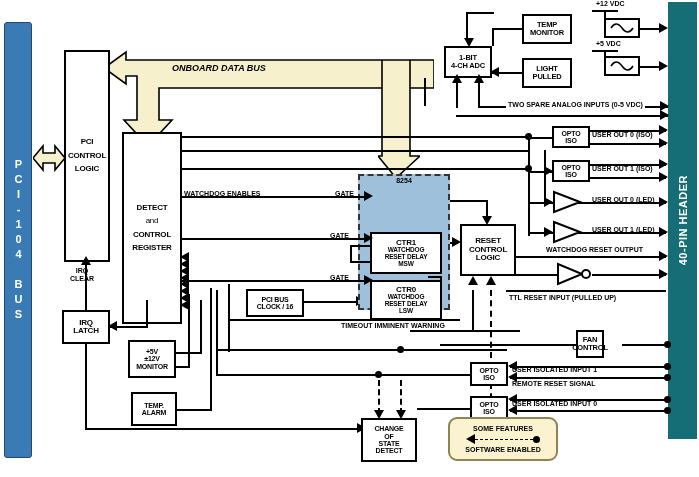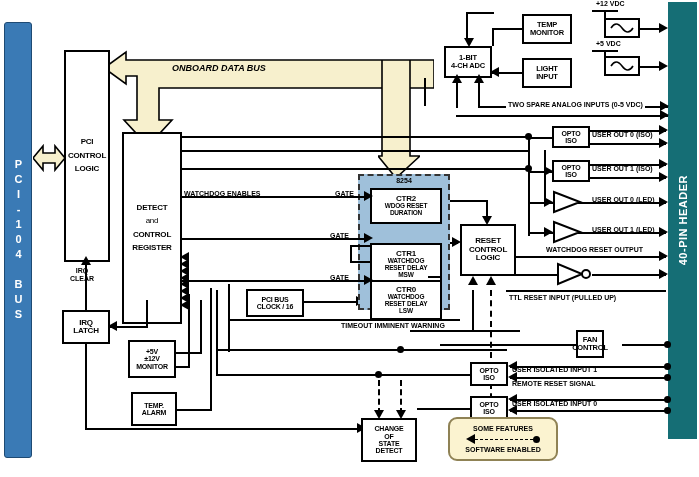--- a/index.html
+++ b/index.html
@@ -264,26 +264,21 @@
   <div class="ar ar-d" style="left:396px; top:410px;"></div>
   <div class="dot" style="left:375px; top:371px;"></div>
   <div class="dot" style="left:397px; top:346px;"></div>
   <div class="hline" style="left:217px; top:374px; width:290px;"></div>
   <div class="hline" style="left:217px; top:349px; width:290px;"></div>
   <div class="vline" style="left:216px; top:290px; height:86px;"></div>
   <div class="vline" style="left:228px; top:284px; height:68px;"></div>
 
   <div id="ctr-8254">
     <div class="title">8254</div>
-    <div class="box" style="left:10px; top:12px; width:72px; height:36px; font-size:6.5px; border-width:2px;">
-      <span style="font-size:8px;">CTR2</span>
-      <span>WDOG RESET</span>
-      <span>DURATION</span>
-    </div>
-    <div class="box" style="left:10px; top:67px; width:72px; height:42px; font-size:6.5px; border-width:2px;">
+    <div class="box" style="left:10px; top:56px; width:72px; height:42px; font-size:6.5px; border-width:2px;">
       <span style="font-size:8px;">CTR1</span>
       <span>WATCHDOG</span>
       <span>RESET DELAY</span>
       <span>MSW</span>
     </div>
     <div class="box" style="left:10px; top:104px; width:72px; height:40px; font-size:6.5px; border-width:2px;">
       <span style="font-size:8px;">CTR0</span>
       <span>WATCHDOG</span>
       <span>RESET DELAY</span>
       <span>LSW</span>
@@ -335,21 +330,21 @@
   <div class="box" style="left:444px; top:46px; width:48px; height:32px; font-size:7.5px;">
     <span>1-BIT</span>
     <span>4-CH ADC</span>
   </div>
   <div class="box" style="left:522px; top:14px; width:50px; height:30px; font-size:7.5px;">
     <span>TEMP</span>
     <span>MONITOR</span>
   </div>
   <div class="box" style="left:522px; top:58px; width:50px; height:30px; font-size:7.5px;">
     <span>LIGHT</span>
-    <span>INPUT</span>
+    <span>PULLED</span>
   </div>
 
   <div class="hline" style="left:492px; top:28px; width:30px;"></div>
   <div class="vline" style="left:492px; top:28px; height:18px;"></div>
   <div class="ar ar-d" style="left:464px; top:38px;"></div>
   <div class="vline" style="left:466px; top:12px; height:28px;"></div>
   <div class="hline" style="left:466px; top:12px; width:28px;"></div>
 
   <div class="hline" style="left:492px; top:72px; width:30px;"></div>
   <div class="ar ar-l" style="left:490px; top:67px;"></div>

